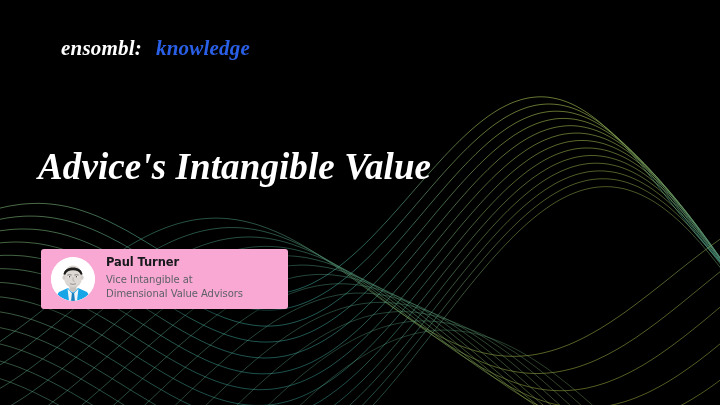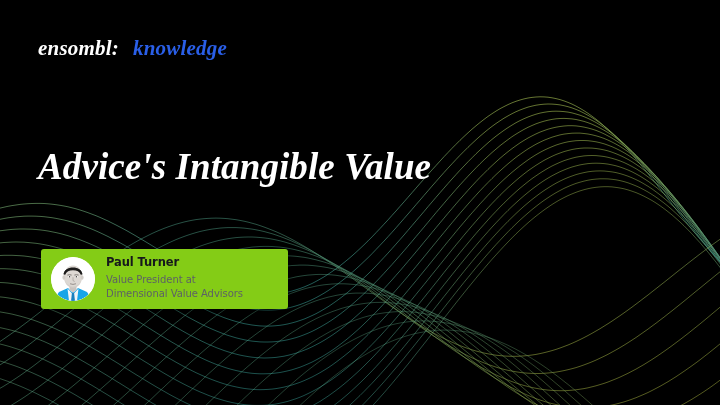--- a/index.html
+++ b/index.html
@@ -33,21 +33,21 @@
     left: 38px;
     top: 36px;
     font-family: "Liberation Serif", serif;
     font-size: 21px;
     font-weight: bold;
     font-style: italic;
     letter-spacing: 0.2px;
     white-space: nowrap;
     z-index: 5;
   }
-  #brand .brand-main { color: #ffffff; }
+  #brand .brand-main { color: #ffffff; margin-left: 23px; }
   #brand .brand-accent { color: #2A5FE8; margin-left: 14px; }
 
   #slide-title {
     position: absolute;
     left: 38px;
     top: 120px;
     font-family: "Liberation Serif", serif;
     font-size: 37px;
     font-weight: bold;
     font-style: italic;
@@ -57,21 +57,21 @@
     z-index: 5;
     text-align: center;
   }
 
   #speaker-card {
     position: absolute;
     left: 41px;
     top: 249px;
     width: 247px;
     height: 60px;
-    background: #84cc16;
+    background: #f9a8d4;
     border-radius: 3px;
     box-shadow: 0 2px 9px rgba(0,0,0,0.55);
     display: flex;
     align-items: center;
     padding: 0 0 0 10px;
     box-sizing: border-box;
     z-index: 6;
   }
   #avatar {
     width: 44px;
@@ -199,18 +199,18 @@
           <path d="M22 20.6 L22 23.6 L23.3 24.3" stroke="#a8a39e" stroke-width="0.8" fill="none" stroke-linecap="round"></path>
 
           <path d="M19.4 26.9 Q22 28.1 24.6 26.9" stroke="#8d8783" stroke-width="0.9" fill="none" stroke-linecap="round"></path>
 
           <path d="M13.6 22.5 Q14.4 30, 22 31.2 Q29.6 30, 30.4 22.5 Q29 28.8, 22 29.6 Q15 28.8, 13.6 22.5 Z" fill="#cbc6c1" opacity="0.6"></path>
         </g>
       </svg>
     </div>
     <div class="speaker-text">
       <div class="speaker-name">Paul Turner</div>
-      <div class="speaker-role">Value President at</div>
+      <div class="speaker-role">Vice Intangible at</div>
       <div class="speaker-role">Dimensional Value Advisors</div>
     </div>
   </div>
 
 </div>
 
 </body></html>

